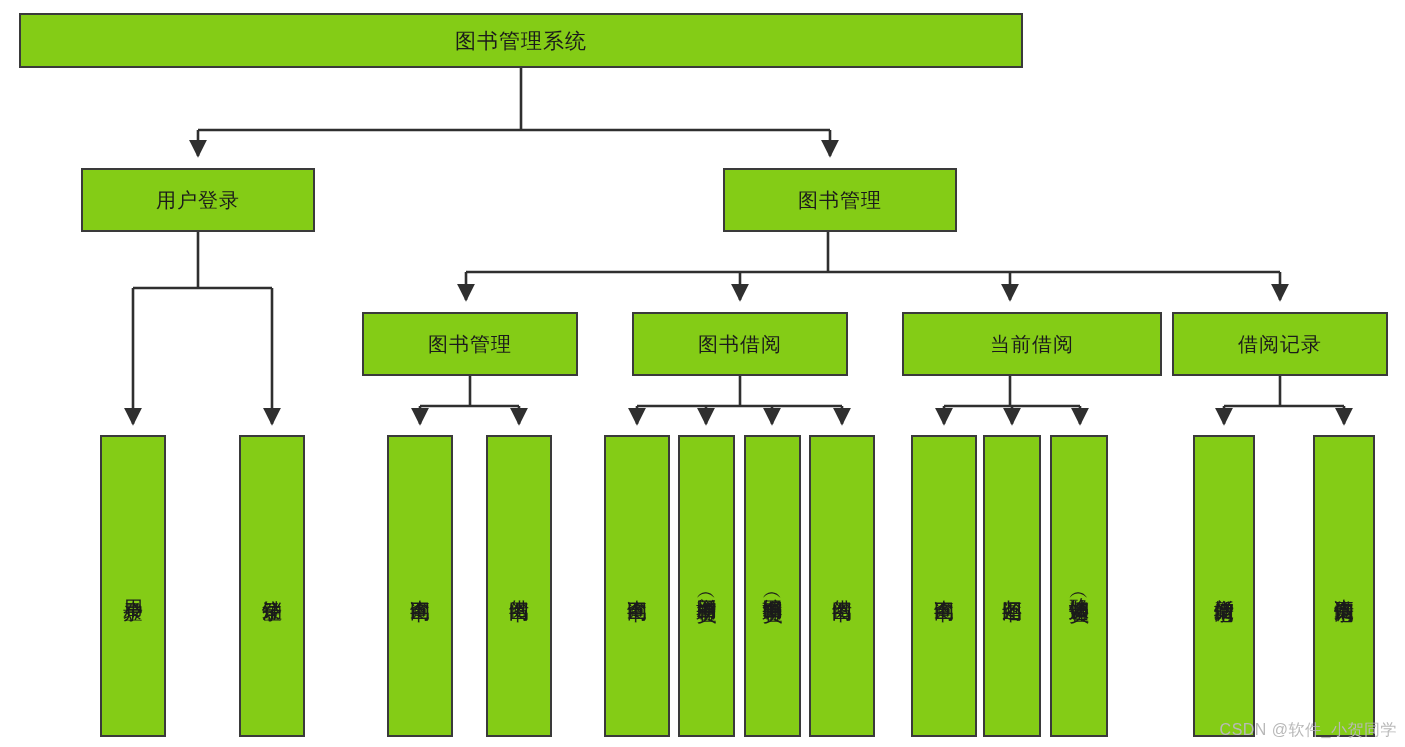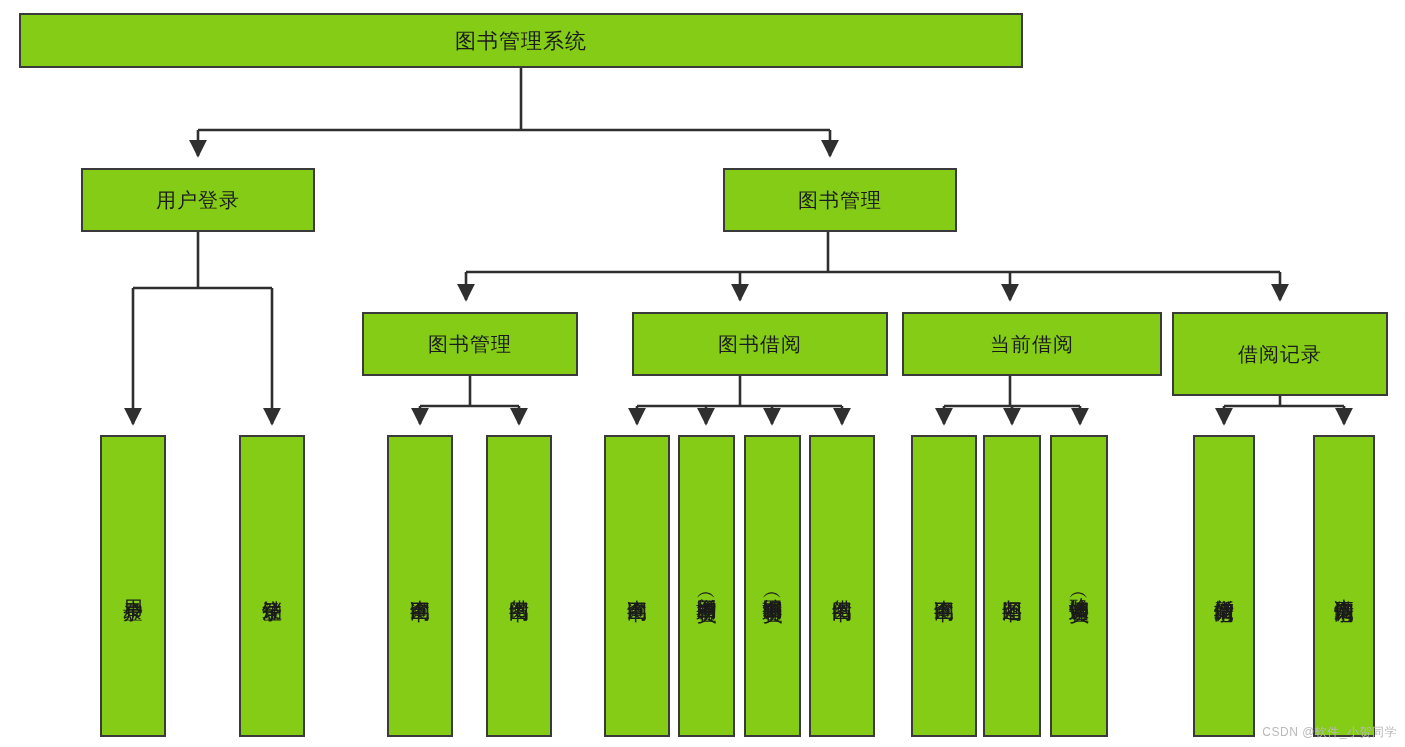--- a/index.html
+++ b/index.html
@@ -56,21 +56,21 @@
     text-align: center;
   }
   .htext {
     white-space: nowrap;
     letter-spacing: 1px;
   }
   #watermark {
     position: absolute;
     right: 8px;
     bottom: 6px;
-    font-size: 12px;
+    font-size: 16px;
     color: #b9b9b9;
     letter-spacing: 0.5px;
     z-index: 5;
     white-space: nowrap;
   }
 </style>
 </head>
 <body>
 
 <div id="canvas">
@@ -132,27 +132,27 @@
   <div class="node branch" style="left:81px; top:168px; width:234px; height:64px;">
     <span class="htext">用户登录</span>
   </div>
   <div class="node branch" style="left:711px; top:168px; width:234px; height:64px;margin-left:12px;">
     <span class="htext">图书管理</span>
   </div>
 
   <div class="node branch" style="left:362px; top:312px; width:216px; height:64px;">
     <span class="htext">图书管理</span>
   </div>
-  <div class="node branch" style="left:632px; top:312px; width:256px; height:64px;">
+  <div class="node branch" style="left:632px; top:312px; width:216px; height:64px;">
     <span class="htext">图书借阅</span>
   </div>
   <div class="node branch" style="left:902px; top:312px; width:260px; height:64px;">
     <span class="htext">当前借阅</span>
   </div>
-  <div class="node branch" style="left:1172px; top:312px; width:216px; height:84px;">
+  <div class="node branch" style="left:1172px; top:312px; width:216px; height:64px;">
     <span class="htext">借阅记录</span>
   </div>
 
   <div class="node leaf" style="left:100px; top:435px; width:66px; height:302px;">
     <span class="vtext">用户登录</span>
   </div>
   <div class="node leaf" style="left:239px; top:435px; width:66px; height:302px;">
     <span class="vtext">注销登录</span>
   </div>
 

